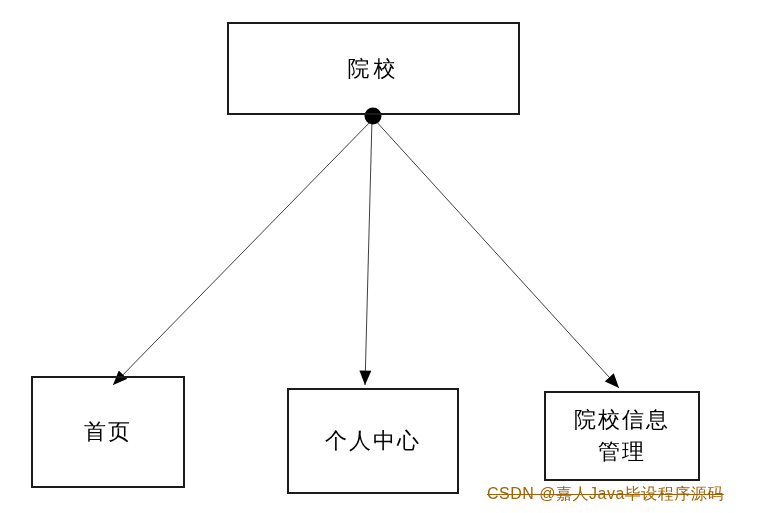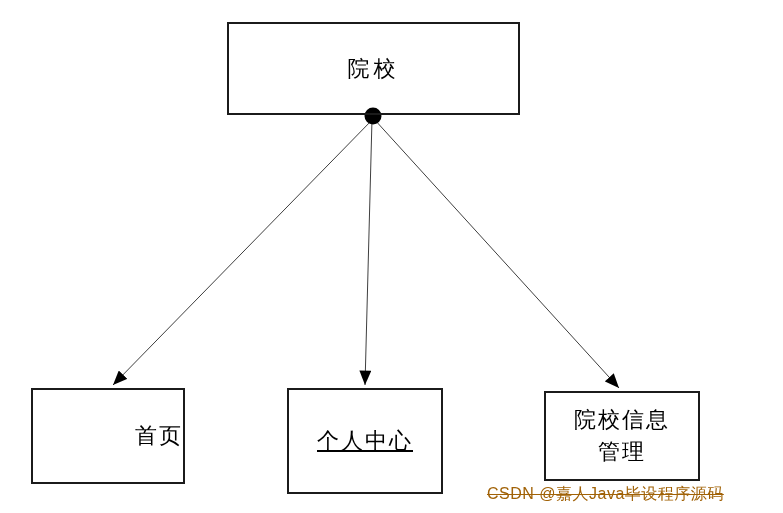--- a/index.html
+++ b/index.html
@@ -38,31 +38,29 @@
   }
   .node-root {
     left: 227px;
     top: 22px;
     width: 293px;
     height: 93px;
     letter-spacing: 4px;
   }
   .node-home {
     left: 31px;
-    top: 388px;
+    top: 376px;
     width: 154px;
-    height: 96px;
-    justify-content: flex-end;
+    height: 112px;
   }
   .node-personal {
     left: 287px;
     top: 388px;
-    width: 156px;
+    width: 172px;
     height: 106px;
-    text-decoration: underline;
   }
   .node-info {
     left: 544px;
     top: 391px;
     width: 156px;
     height: 90px;
     align-items: center;
   }
   .watermark {
     position: absolute;

